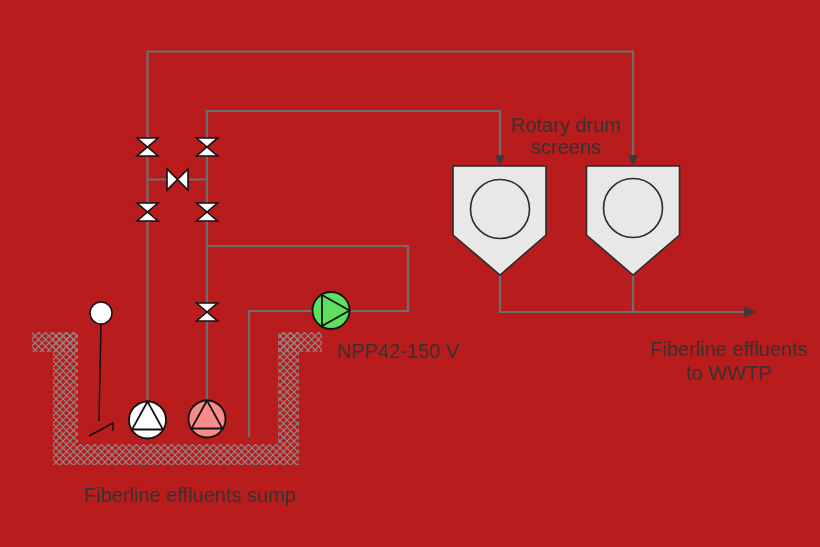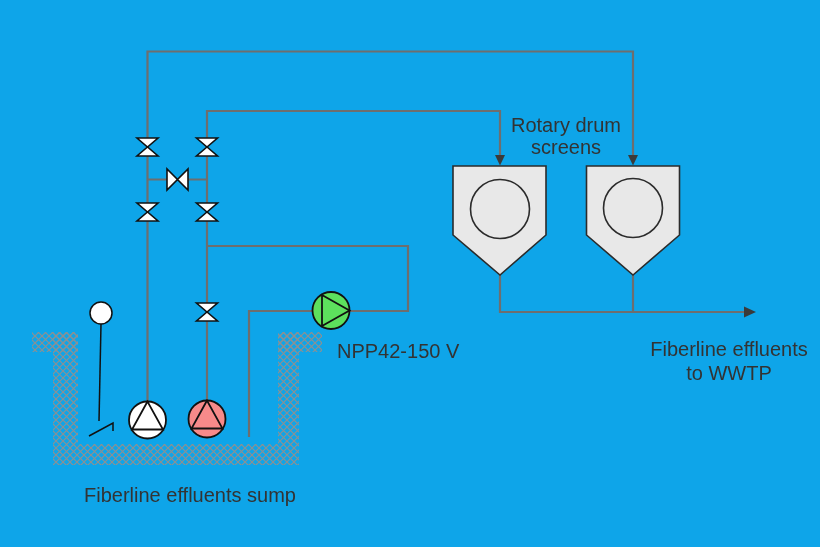--- a/index.html
+++ b/index.html
@@ -1,16 +1,16 @@
 <!DOCTYPE html>
 <html><head>
 <meta charset="utf-8">
 <style>
   html,body{margin:0;padding:0;background:#ffffff;}
-  .stage{position:relative;width:820px;height:547px;background:#0ea5e9;overflow:hidden;}
+  .stage{position:relative;width:820px;height:547px;background:#b91c1c;overflow:hidden;}
   svg{display:block;}
   text{font-family:"Liberation Sans","DejaVu Sans",sans-serif;font-size:20px;}
 </style>
 </head>
 <body>
 
 <div class="stage">
 <svg width="820" height="547" viewBox="0 0 820 547">
   <defs>
     <pattern id="hatch" width="7" height="7" patternUnits="userSpaceOnUse">

